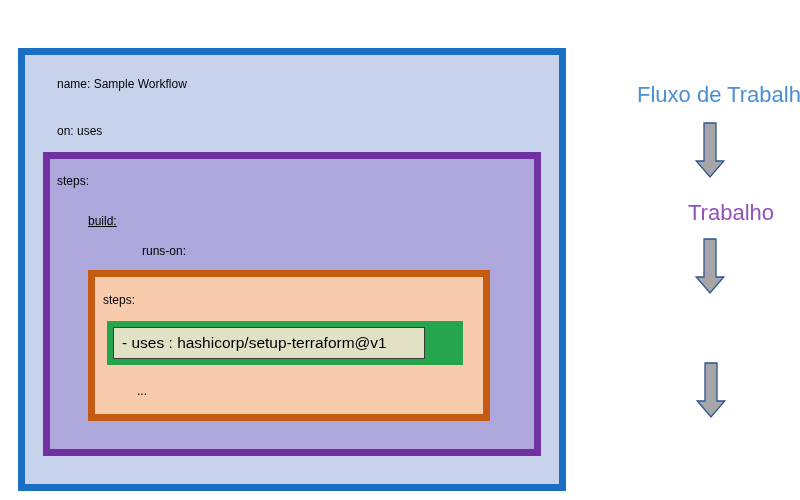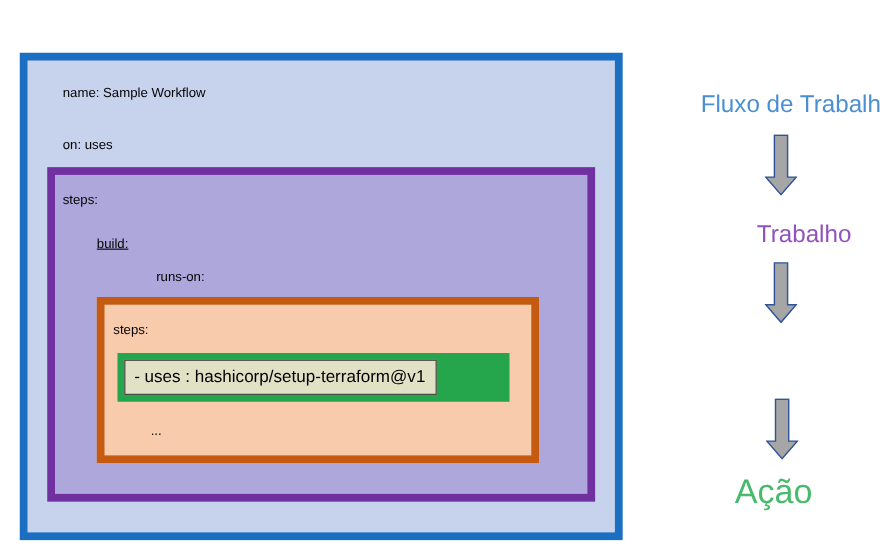--- a/index.html
+++ b/index.html
@@ -33,21 +33,21 @@
     border: 7px solid var(--c-steps-border, #C55A11);
     background: var(--c-steps-fill, #F8CBAD);
   }
   .uses-box {
     left: 107px; top: 321px; width: 356px; height: 44px;
     border: 6px solid var(--c-uses-border, #26A64C);
     background: var(--c-uses-border, #26A64C);
   }
   .uses-inner {
     position: absolute;
-    left: 113px; top: 327px; width: 284px; height: 32px;
+    left: 113px; top: 327px; width: 312px; height: 32px;
     box-sizing: border-box;
     background: var(--c-uses-fill, #E1E1C6);
     border: 1.5px solid var(--c-uses-inner-border, #3A3A3A);
     display: flex;
     align-items: center;
     padding-left: 8px;
   }
 
   .yaml-text {
     position: absolute;
@@ -117,15 +117,14 @@
 
   <svg class="arrow arrow-2" viewBox="0 0 30 56" preserveAspectRatio="none">
     <polygon points="9,1 21,1 21,39 28.8,39 15,55 1.2,39 9,39"></polygon>
   </svg>
 
 
   <svg class="arrow arrow-3" viewBox="0 0 30 56" preserveAspectRatio="none">
     <polygon points="9,1 21,1 21,39 28.8,39 15,55 1.2,39 9,39"></polygon>
   </svg>
 
-  <span class="legend-label lbl-action">Ação</span>
 
 </div>
 
 </body></html>

